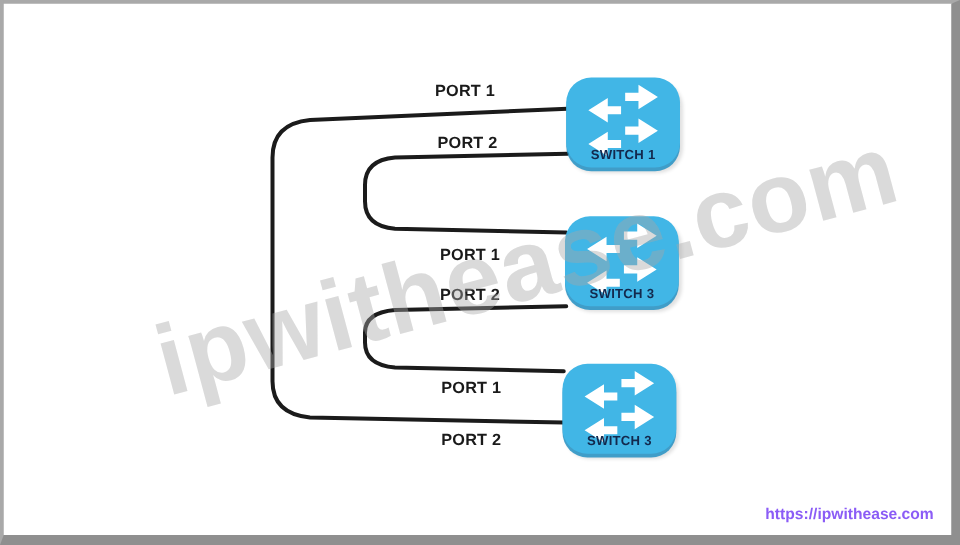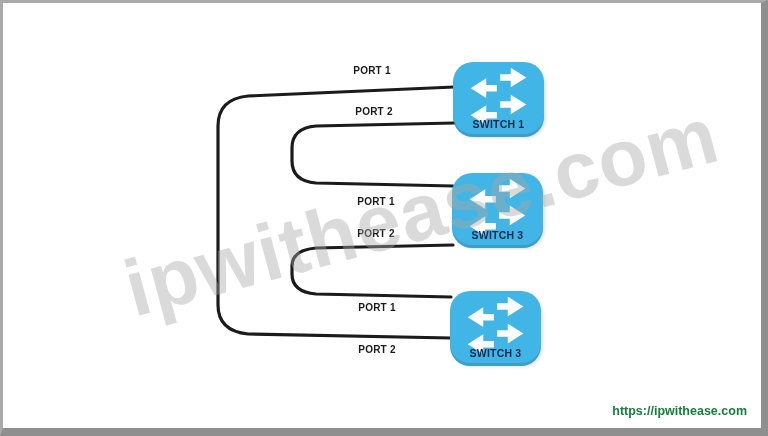--- a/index.html
+++ b/index.html
@@ -32,21 +32,21 @@
     text-align:center;
     font-size:10.5px; font-weight:bold; color:#13294d;
     letter-spacing:0.2px;
   }
   .s1 { left:450px; top:59px; }
   .s2 { left:449px; top:170px; }
   .s3 { left:447px; top:288px; }
 
   .port-label {
     position:absolute; width:70px; text-align:center;
-    font-size:10px; font-weight:bold; color:#1a1a1a;
+    font-size:13px; font-weight:bold; color:#1a1a1a;
     z-index:2; letter-spacing:0.2px;
   }
   .p1 { left:334px; top:62px;  }
   .p2 { left:336px; top:103px; }
   .p3 { left:338px; top:193px; }
   .p4 { left:338px; top:225px; }
   .p5 { left:339px; top:299px; }
   .p6 { left:339px; top:341px; }
 
   .watermark {
@@ -56,21 +56,21 @@
     white-space:nowrap; letter-spacing:1px;
     transform:rotate(-15deg);
     transform-origin:left center;
     z-index:3;
     pointer-events:none;
   }
 
   .footer-url {
     position:absolute; right:14px; bottom:10px;
     font-size:12.5px; font-weight:bold;
-    color:#15803d; text-decoration:none;
+    color:#8b5cf6; text-decoration:none;
     z-index:4;
   }
 </style>
 </head>
 <body>
 
 <div class="frame">
 
   <svg class="links" viewBox="0 0 768 436" aria-hidden="true">
     <path d="M 454 87 L 248 96 Q 218 99 218 126 L 218 305 Q 218 331 248 334 L 451 338"></path>

